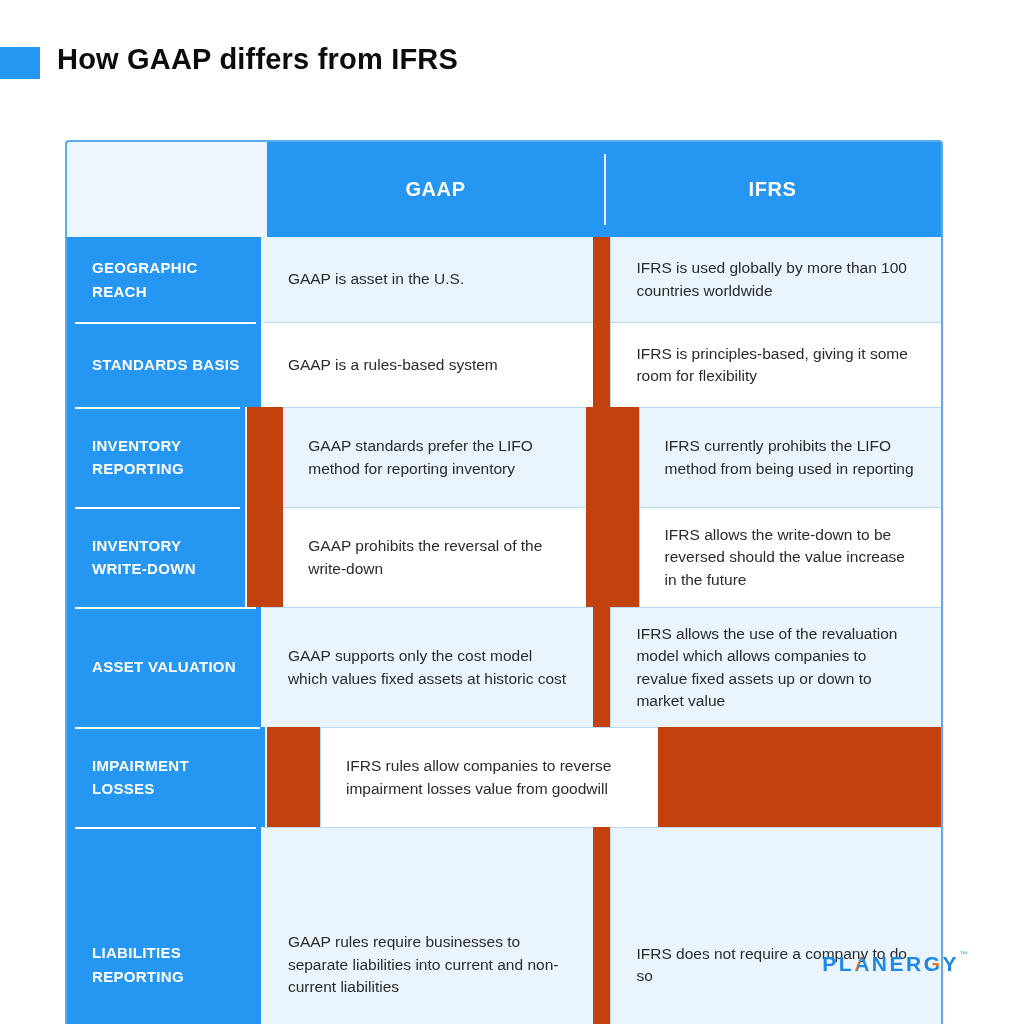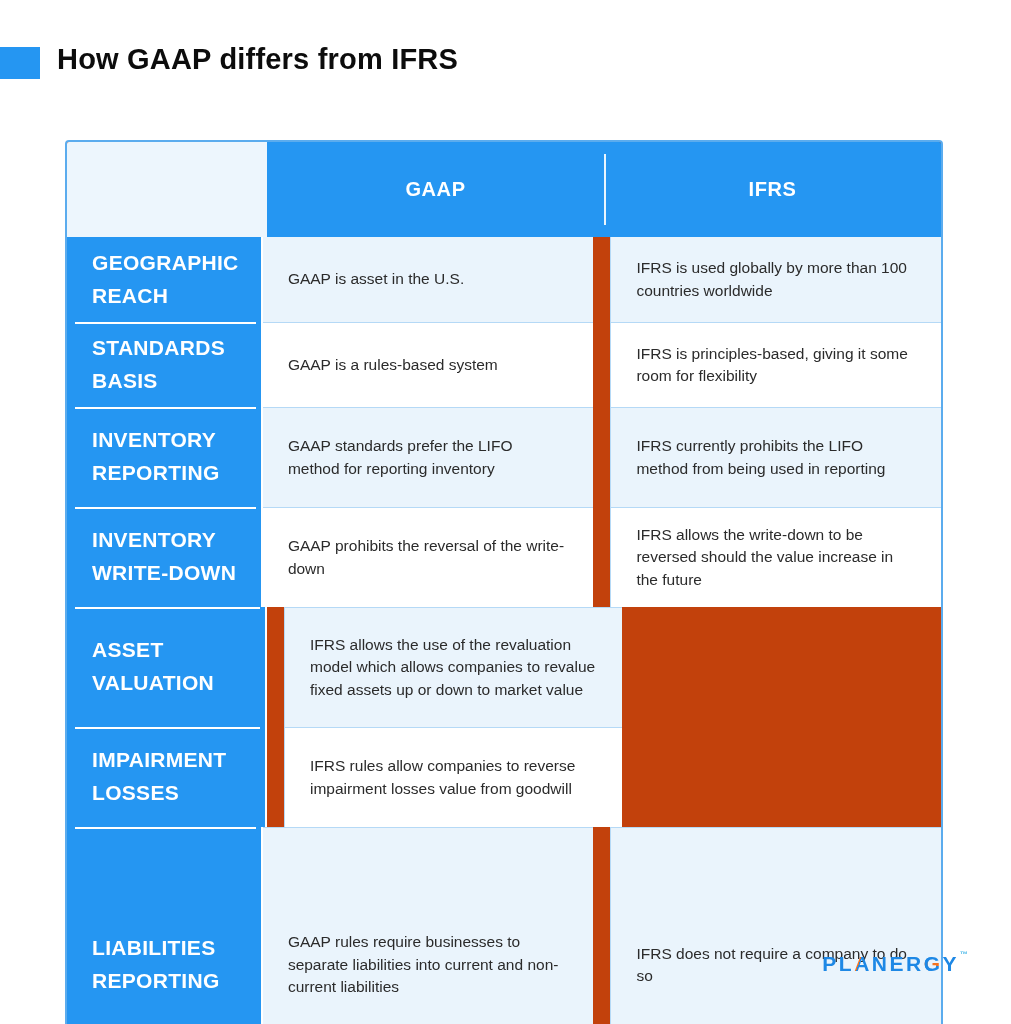--- a/index.html
+++ b/index.html
@@ -13,32 +13,32 @@
                  font-weight:700; color:#0c0c0c; letter-spacing:.2px; }
 
   
   .gaap-table { position:absolute; left:65px; top:140px; width:878px; height:964px;
                 border:2px solid #5BACEE; border-radius:4px; overflow:hidden;
                 display:flex; flex-direction:column; background:#c2410c; }
 
   .trow { display:flex; flex:0 0 auto; }
   .h-header { height:95px; }
   .h85  { height:85px; }
-  .h100 { height:100px; }
+  .h100 { height:100px;gap:36px; }
   .h120 { height:120px; }
   .h-last { flex:1 1 auto; }
 
   .corner-cell { width:200px; background:#EDF6FD; }
   .col-header  { width:337px; background:#2596F2; color:#ffffff; font-size:20px; font-weight:700;
                  letter-spacing:.6px; display:flex; align-items:center; justify-content:center;
                  position:relative; }
   .col-header.ifrs-h::before { content:""; position:absolute; left:0; top:12px; bottom:12px;
                  width:2px; background:rgba(255,255,255,.9); }
 
-  .label-cell { width:200px; background:#2596F2; color:#ffffff; font-size:21px; font-weight:700;
+  .label-cell { width:200px; background:#2596F2; color:#ffffff; font-size:15px; font-weight:700;
                 letter-spacing:.3px; line-height:1.55; display:flex; align-items:center;
                 padding:10px 14px 10px 25px; position:relative;
                 border-right:2px solid #ffffff; }
   .trow.divided .label-cell::before { content:""; position:absolute; top:0; left:8px; right:5px;
                 height:2px; background:#ffffff; }
 
   .data-cell { width:338px; color:#2b2b2b; font-size:15.5px; line-height:1.45;
                display:flex; align-items:center; padding:12px 26px 12px 25px; }
   .data-cell.ifrs-c { border-left:1.5px solid #B5D9F6;margin-left:17px; }
   .trow.divided .data-cell { border-top:1.5px solid #B5D9F6; }
@@ -92,20 +92,21 @@
   </div>
 
   <div class="trow h100 white divided">
     <div class="label-cell">INVENTORY WRITE-DOWN</div>
     <div class="data-cell gaap-c">GAAP prohibits the reversal of the write-down</div>
     <div class="data-cell ifrs-c">IFRS allows the write-down to be reversed should the value increase in the future</div>
   </div>
 
   <div class="trow h120 light divided">
     <div class="label-cell">ASSET VALUATION</div>
+    <div class="data-cell gaap-c">GAAP supports only the cost model which values fixed assets at historic cost</div>
     <div class="data-cell ifrs-c">IFRS allows the use of the revaluation model which allows companies to revalue fixed assets up or down to market value</div>
   </div>
 
   <div class="trow h100 white divided">
     <div class="label-cell">IMPAIRMENT LOSSES</div>
     <div class="data-cell ifrs-c">IFRS rules allow companies to reverse impairment losses value from goodwill</div>
   </div>
 
   <div class="trow h-last light divided">
     <div class="label-cell">LIABILITIES REPORTING</div>

